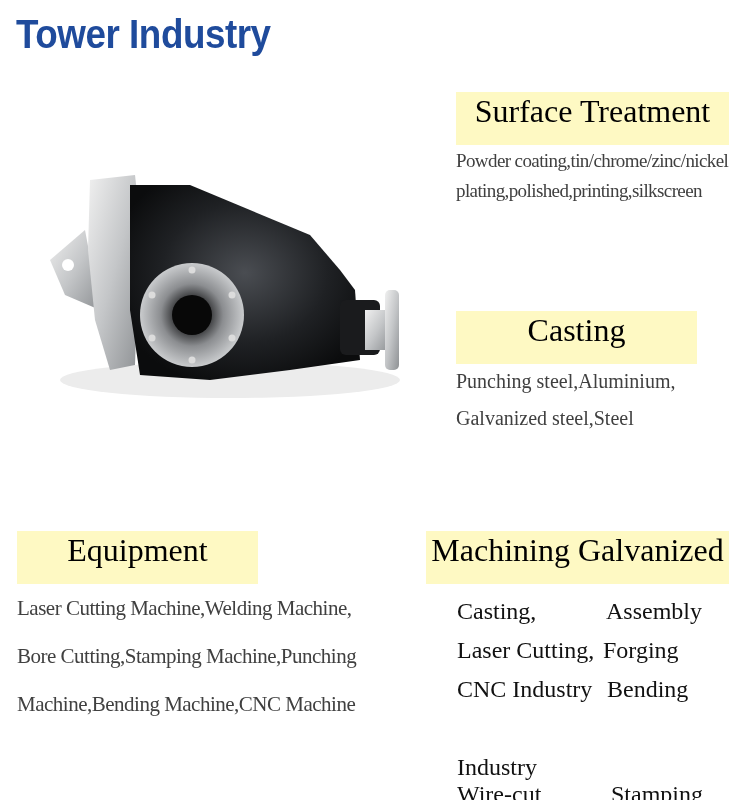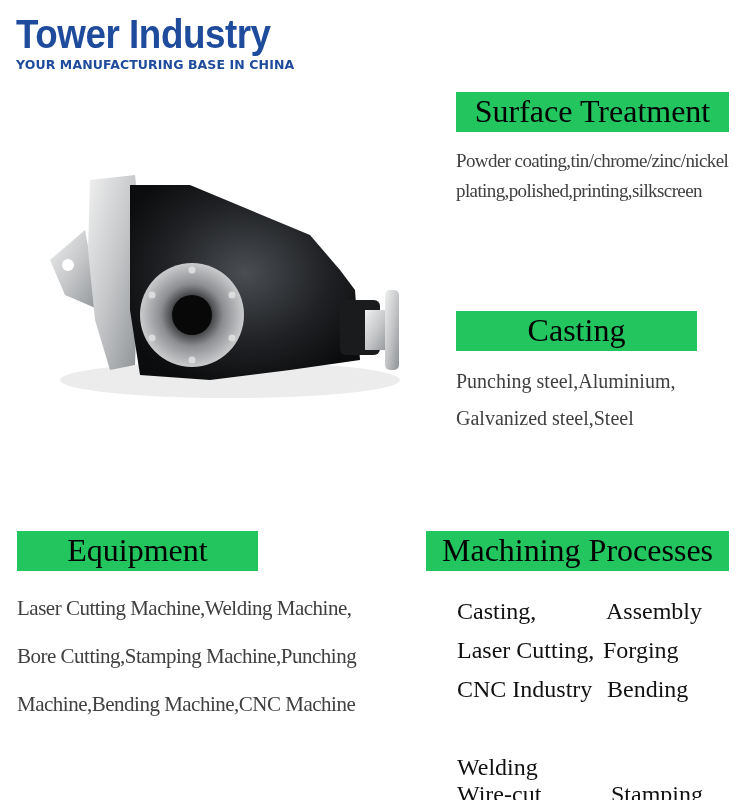--- a/index.html
+++ b/index.html
@@ -1,30 +1,29 @@
 <!DOCTYPE html>
 <html><head>
 <meta charset="utf-8">
 <style>
   html, body { margin: 0; padding: 0; background: #ffffff; }
   body { width: 750px; height: 800px; position: relative; overflow: hidden; font-family: "Liberation Serif", serif; color: #111; }
   .logo { position: absolute; left: 16px; top: 14px; width: 290px; }
   .logo-title { font-family: "Liberation Sans", sans-serif; font-weight: 700; font-size: 40px; line-height: 40px; color: #1f4b9c; letter-spacing: -0.5px; transform: scaleX(0.92); transform-origin: left; white-space: nowrap; }
   .logo-tag { font-family: "DejaVu Sans", sans-serif; font-weight: 700; font-size: 12.5px; color: #1f4b9c; margin-top: 3px; white-space: nowrap; letter-spacing: 0.1px; }
-  .hbar { position: absolute; background: #22c55e; color: #000; font-family: "Liberation Serif", serif; font-size: 32px; line-height: 38px; height: 40px; text-align: center; white-space: nowrap; }
+  .hbar { position: absolute; background: #fef9c3; color: #000; font-family: "Liberation Serif", serif; font-size: 32px; line-height: 38px; height: 53px; text-align: center; white-space: nowrap; }
   .txt { position: absolute; font-family: "Liberation Serif", serif; white-space: nowrap; color: #404040; }
   .product { position: absolute; left: 40px; top: 160px; width: 380px; height: 260px; }
   .mp-row { position: absolute; left: 457px; font-size: 24px; white-space: nowrap; }
 </style>
 </head>
 <body>
 
 <div class="logo">
   <div class="logo-title">Tower Industry</div>
-  <div class="logo-tag">YOUR MANUFACTURING BASE IN CHINA</div>
 </div>
 
 <div class="product">
   <svg width="380" height="260" viewBox="0 0 380 260">
     <defs>
       <radialGradient id="body" cx="50%" cy="45%" r="60%">
         <stop offset="0" stop-color="#4a4d52"></stop>
         <stop offset="0.6" stop-color="#1f2124"></stop>
         <stop offset="1" stop-color="#0b0c0d"></stop>
       </radialGradient>
@@ -73,33 +72,33 @@
 
 <div class="hbar" style="left:456px; top:311px; width:241px;">Casting</div>
 <div class="txt" style="left:456px; top:370px; font-size:20px;">Punching steel,Aluminium,</div>
 <div class="txt" style="left:456px; top:407px; font-size:20px;">Galvanized steel,Steel</div>
 
 <div class="hbar" style="left:17px; top:531px; width:241px;">Equipment</div>
 <div class="txt" style="left:17px; top:596px; font-size:21px; letter-spacing:-0.5px;">Laser Cutting Machine,Welding Machine,</div>
 <div class="txt" style="left:17px; top:644px; font-size:21px; letter-spacing:-0.5px;">Bore Cutting,Stamping Machine,Punching</div>
 <div class="txt" style="left:17px; top:692px; font-size:21px; letter-spacing:-0.5px;">Machine,Bending Machine,CNC Machine</div>
 
-<div class="hbar" style="left:426px; top:531px; width:303px;">Machining Processes</div>
+<div class="hbar" style="left:426px; top:531px; width:303px;">Machining Galvanized</div>
 
 <div class="mp-row" style="top:598px;">
   <span>Casting,</span>
   <span style="position:absolute; left:149px;">Assembly</span>
 </div>
 <div class="mp-row" style="top:637px;">
   <span>Laser Cutting,</span>
   <span style="position:absolute; left:146px;">Forging</span>
 </div>
 <div class="mp-row" style="top:676px;">
   <span>CNC Industry</span>
   <span style="position:absolute; left:150px;">Bending</span>
 </div>
 <div class="mp-row" style="top:747px;margin-top:34px;">
   <span>Wire-cut</span>
   <span style="position:absolute; left:154px;">Stamping</span>
 </div>
 <div class="mp-row" style="top:754px;">
-  <span>Welding</span>
+  <span>Industry</span>
 </div>
 
 </body></html>

